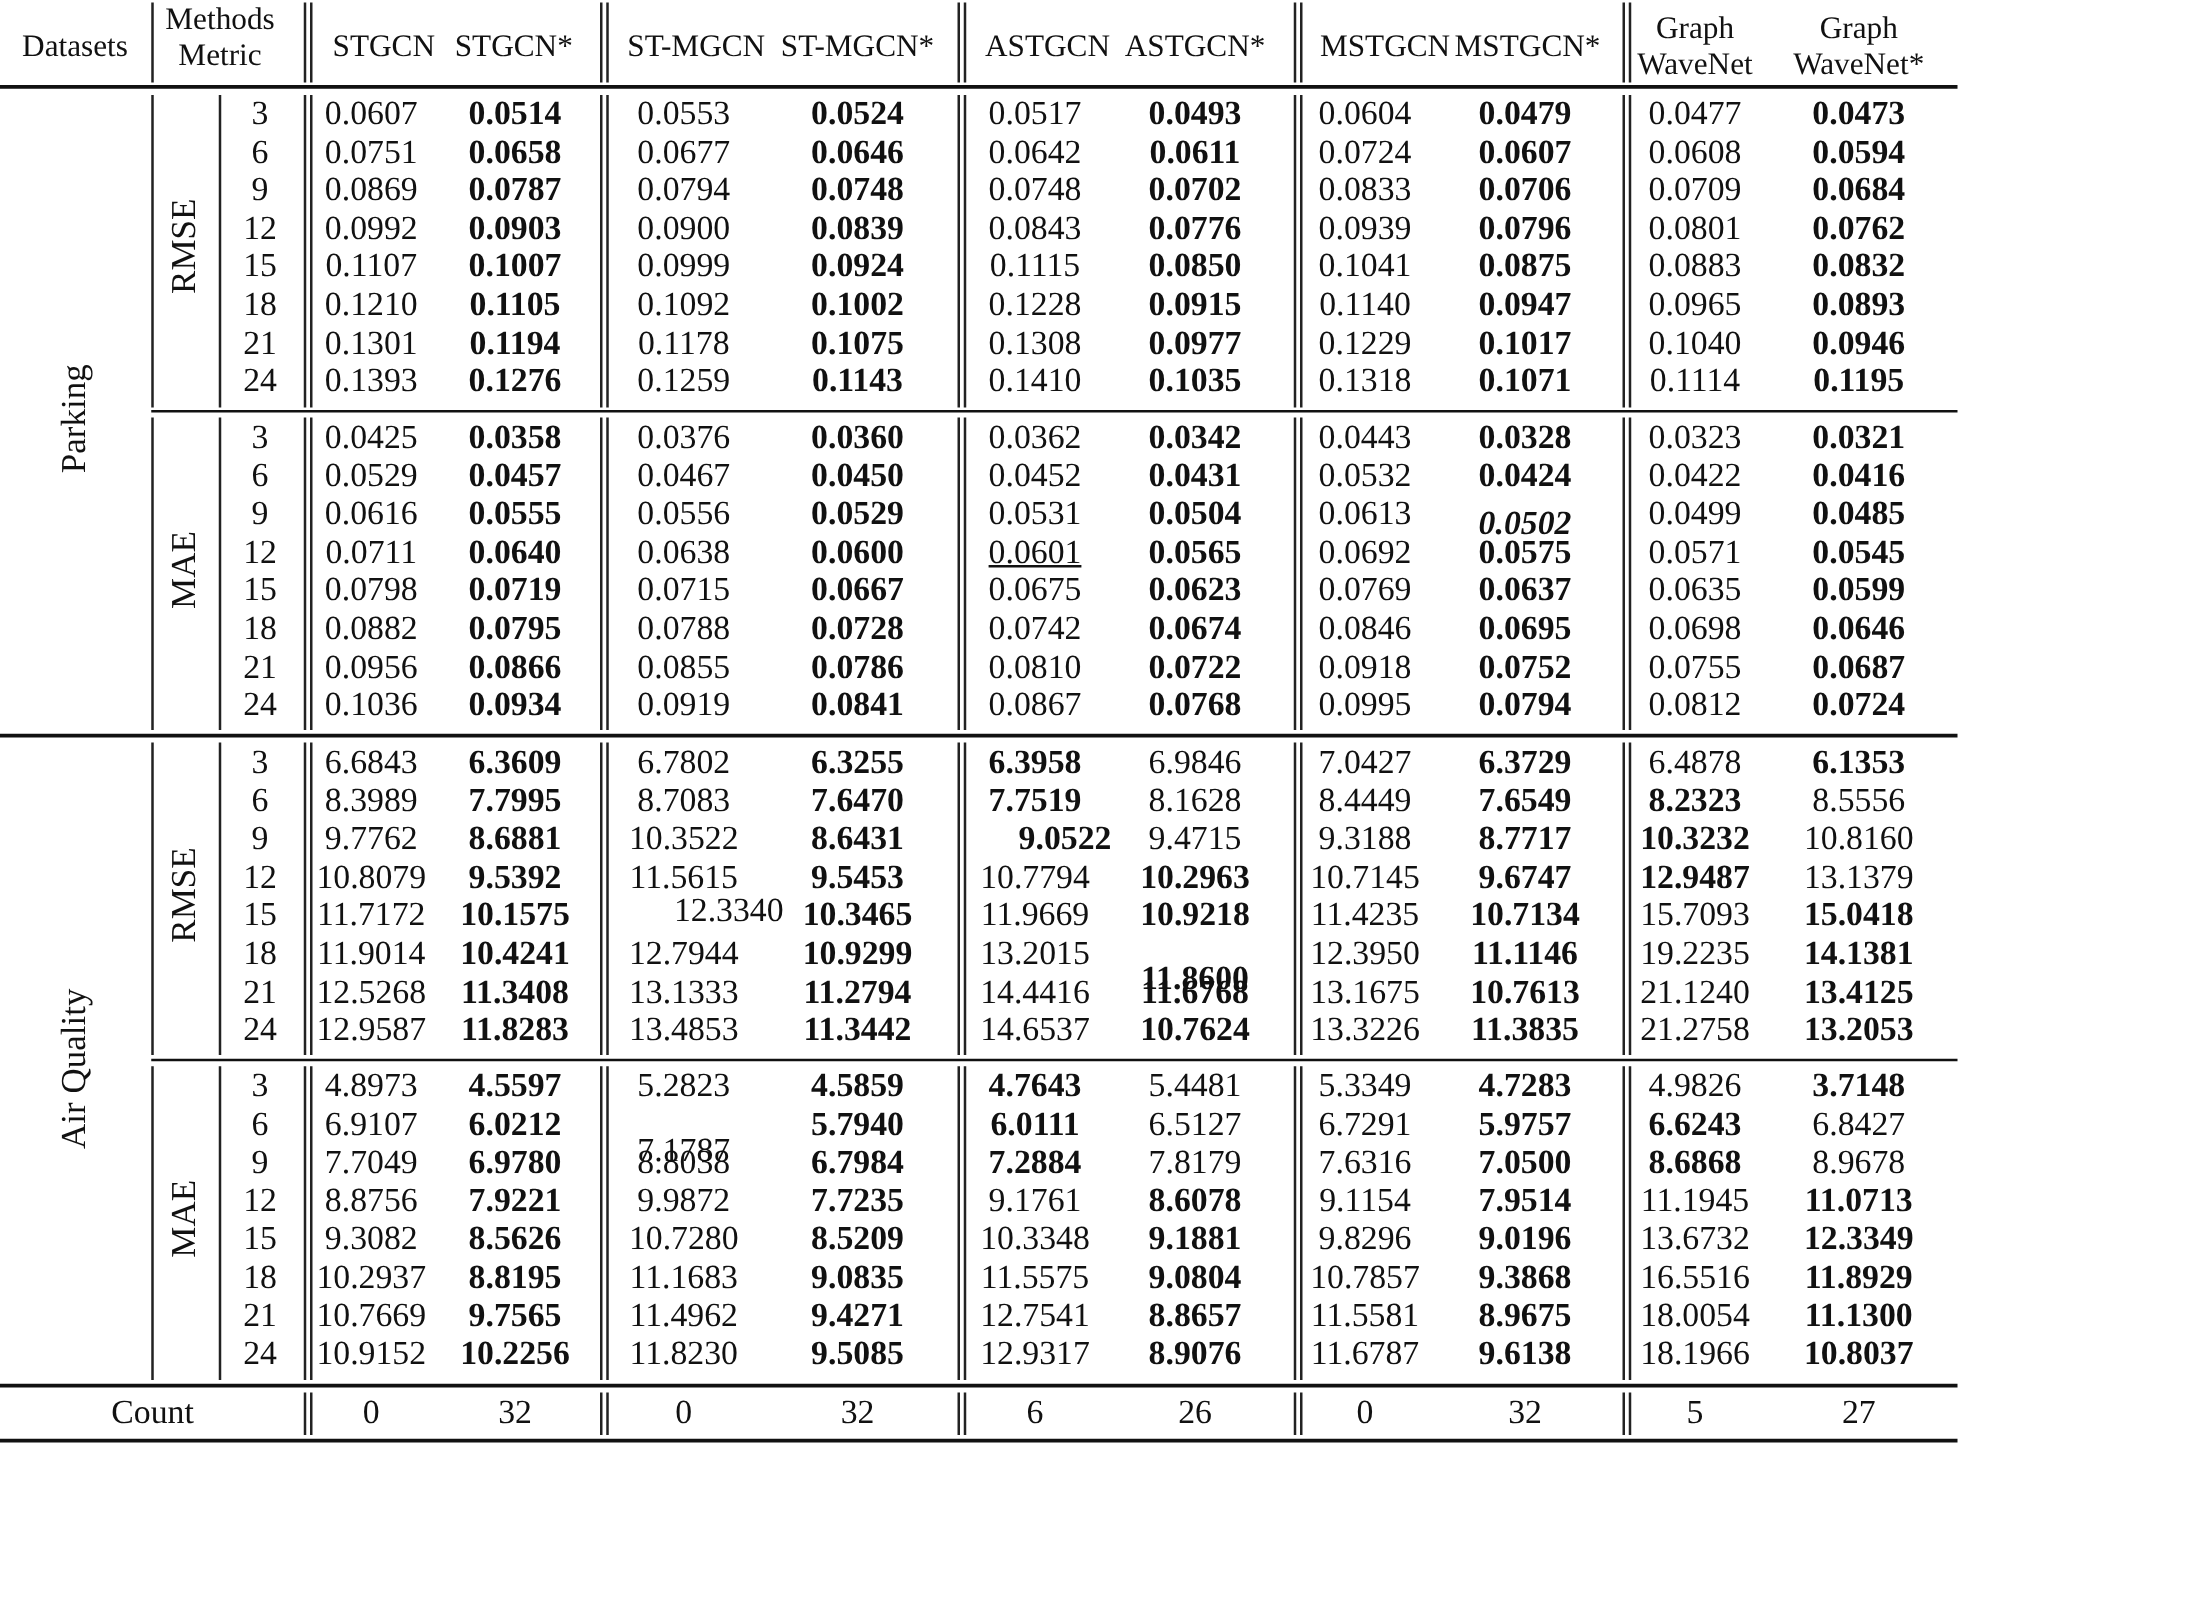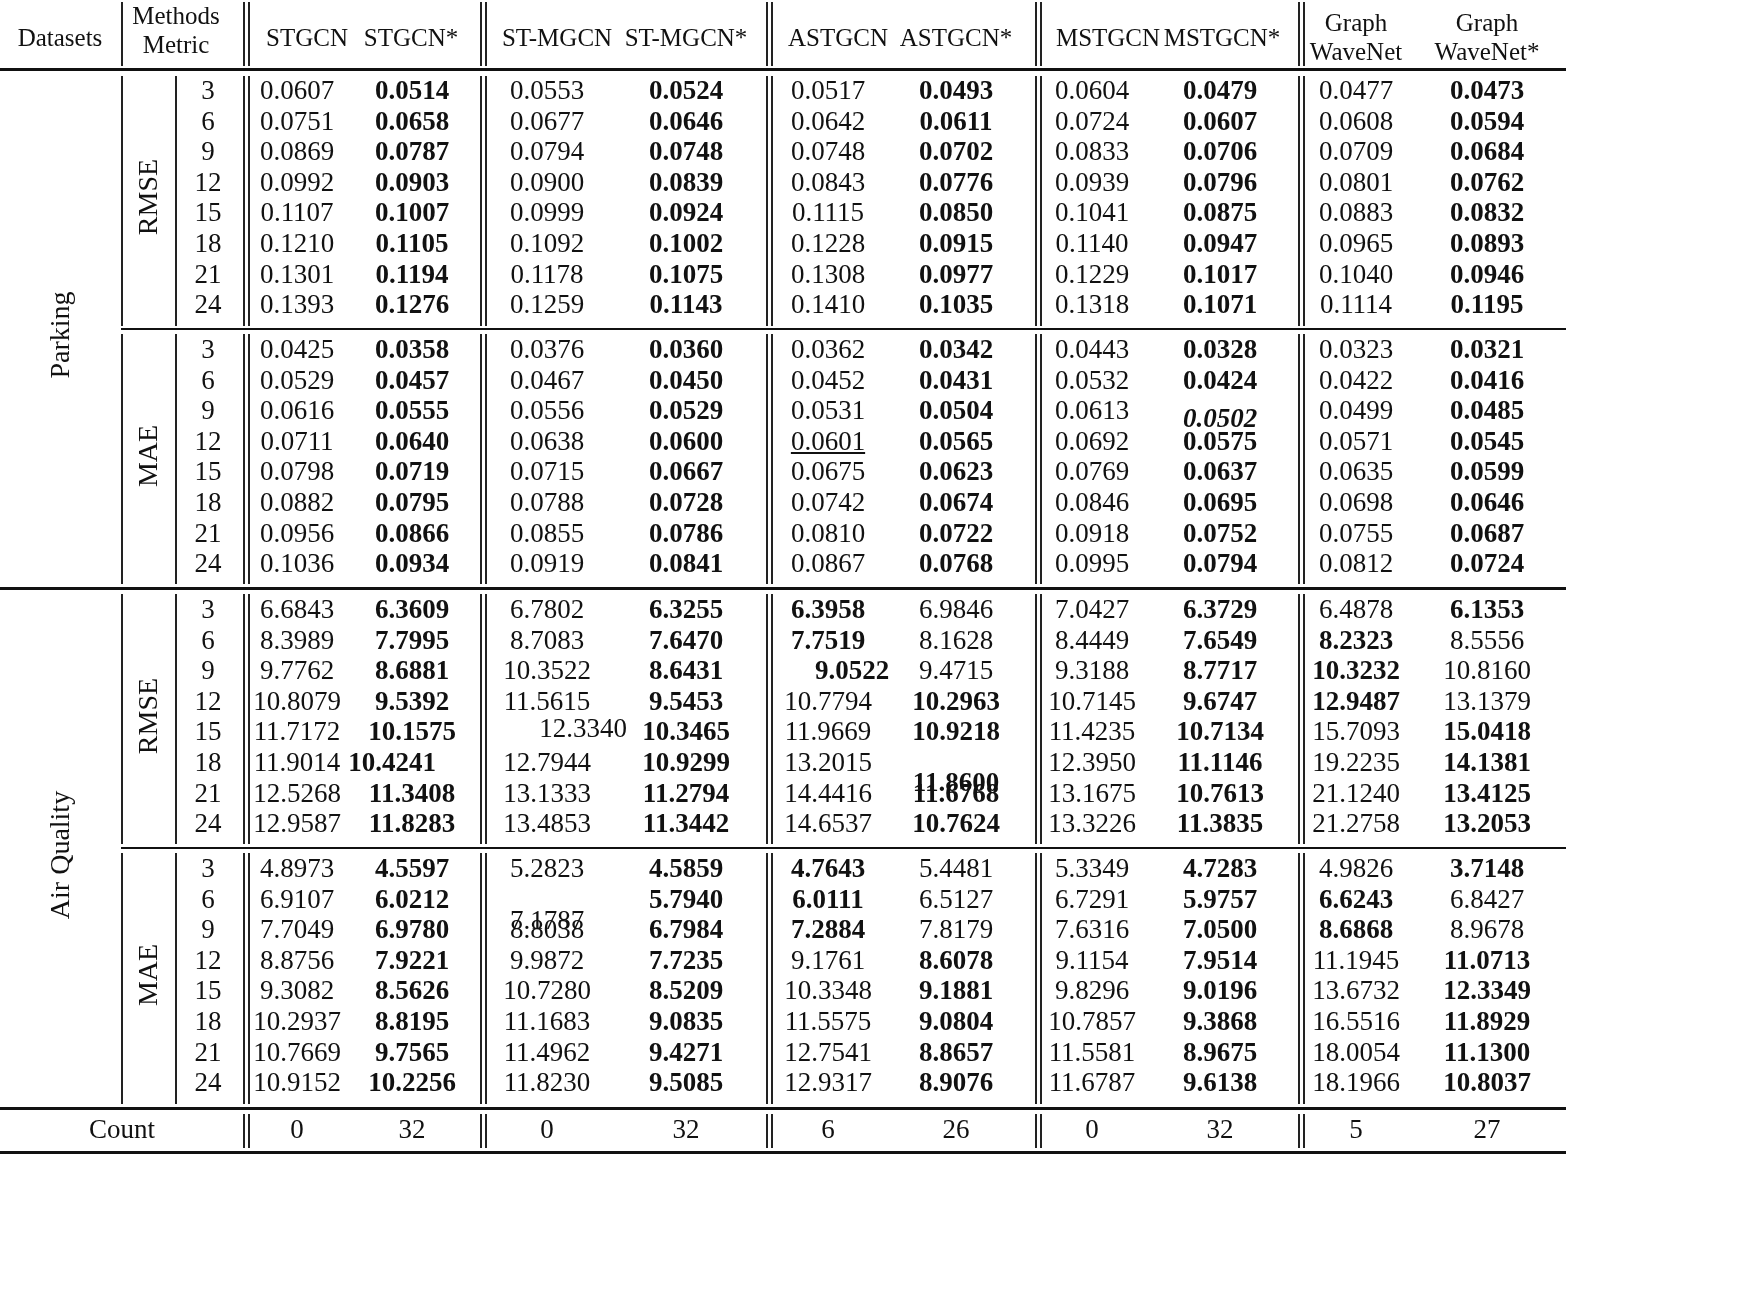--- a/index.html
+++ b/index.html
@@ -338,21 +338,21 @@
     <div class="t" style="left: 547px; top: 728px; margin-left: 36px;">12.3340</div>
     <div class="t b" style="left: 686px; top: 731.4px;">10.3465</div>
     <div class="t" style="left: 828px; top: 731.4px;">11.9669</div>
     <div class="t b" style="left: 956px; top: 731.4px;">10.9218</div>
     <div class="t" style="left: 1092px; top: 731.4px;">11.4235</div>
     <div class="t b" style="left: 1220px; top: 731.4px;">10.7134</div>
     <div class="t" style="left: 1356px; top: 731.4px;">15.7093</div>
     <div class="t b" style="left: 1487px; top: 731.4px;">15.0418</div>
     <div class="t" style="left: 208px; top: 762px;">18</div>
     <div class="t" style="left: 297px; top: 762px;">11.9014</div>
-    <div class="t b" style="left: 392px; top: 762px;">10.4241</div>
+    <div class="t b" style="left: 412px; top: 762px;">10.4241</div>
     <div class="t" style="left: 547px; top: 762px;">12.7944</div>
     <div class="t b" style="left: 686px; top: 762px;">10.9299</div>
     <div class="t" style="left: 828px; top: 762px;">13.2015</div>
     <div class="t b" style="left: 956px; top: 782px; text-align: right;">11.8600</div>
     <div class="t" style="left: 1092px; top: 762px;">12.3950</div>
     <div class="t b" style="left: 1220px; top: 762px;">11.1146</div>
     <div class="t" style="left: 1356px; top: 762px;">19.2235</div>
     <div class="t b" style="left: 1487px; top: 762px;">14.1381</div>
     <div class="t" style="left: 208px; top: 792.6px;">21</div>
     <div class="t" style="left: 297px; top: 792.6px;">12.5268</div>

